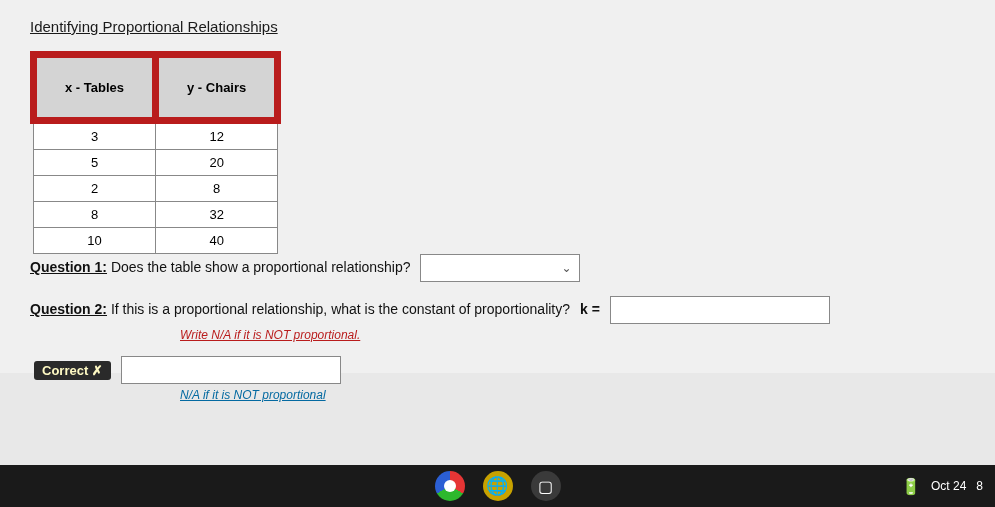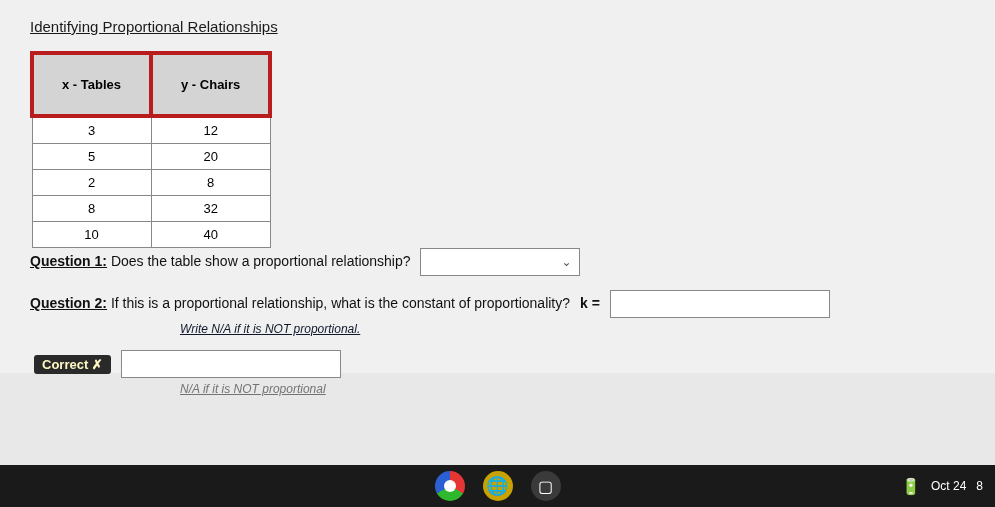--- a/index.html
+++ b/index.html
@@ -29,21 +29,21 @@
       margin-bottom: 16px;
     }
 
     table {
       border-collapse: collapse;
       min-width: 200px;
     }
 
     table th {
       background: #d4d4d4;
-      border: 4px solid #b91c1c;
+      border: 7px solid #b91c1c;
       padding: 22px 28px;
       font-size: 13px;
       font-weight: bold;
       text-align: center;
     }
 
     table td {
       border: 1px solid #888;
       padding: 5px 28px;
       font-size: 13px;
@@ -102,21 +102,21 @@
       background: #fff;
       width: 220px;
       height: 28px;
       vertical-align: middle;
       margin-left: 6px;
     }
 
     .hint-text {
       font-size: 12px;
       text-decoration: underline;
-      color: #0f172a;
+      color: #b91c1c;
       font-style: italic;
       margin-left: 140px;
       margin-top: 4px;
       display: block;
       cursor: pointer;
     }
 
     .taskbar {
       position: absolute;
       bottom: 0;
@@ -247,21 +247,21 @@
     <input class="input-inline" type="text" style="">
     <span class="hint-text" style="margin-left:150px;">Write N/A if it is  NOT  proportional.</span>
   </div>
 
   <div class="question-block">
     <div class="q3-line">
       <span style="color:#555;font-size:14px;margin-right:4px;"></span>
       <span class="q3-label-covered">Correct ✗</span>
       <input class="input-inline-wide" type="text" style="margin-left: 6px;">
     </div>
-    <span class="hint-text" style="margin-left:150px;color:#737373;text-decoration:underline;font-style:italic;cursor:pointer;display:block;margin-top:2px;">N/A if it is  NOT  proportional</span>
+    <span class="hint-text" style="margin-left:150px;color:#0369a1;text-decoration:underline;font-style:italic;cursor:pointer;display:block;margin-top:2px;">N/A if it is  NOT  proportional</span>
   </div>
 
 </div>
 
 <div class="taskbar">
   <div class="taskbar-center">
     <div class="taskbar-icon chrome-icon"></div>
     <div class="taskbar-icon" style="background:#c8a200;color:#fff;font-size:18px;">🌐</div>
     <div class="taskbar-icon" style="background:#3a3a3a;color:#fff;font-size:16px;">▢</div>
   </div>

